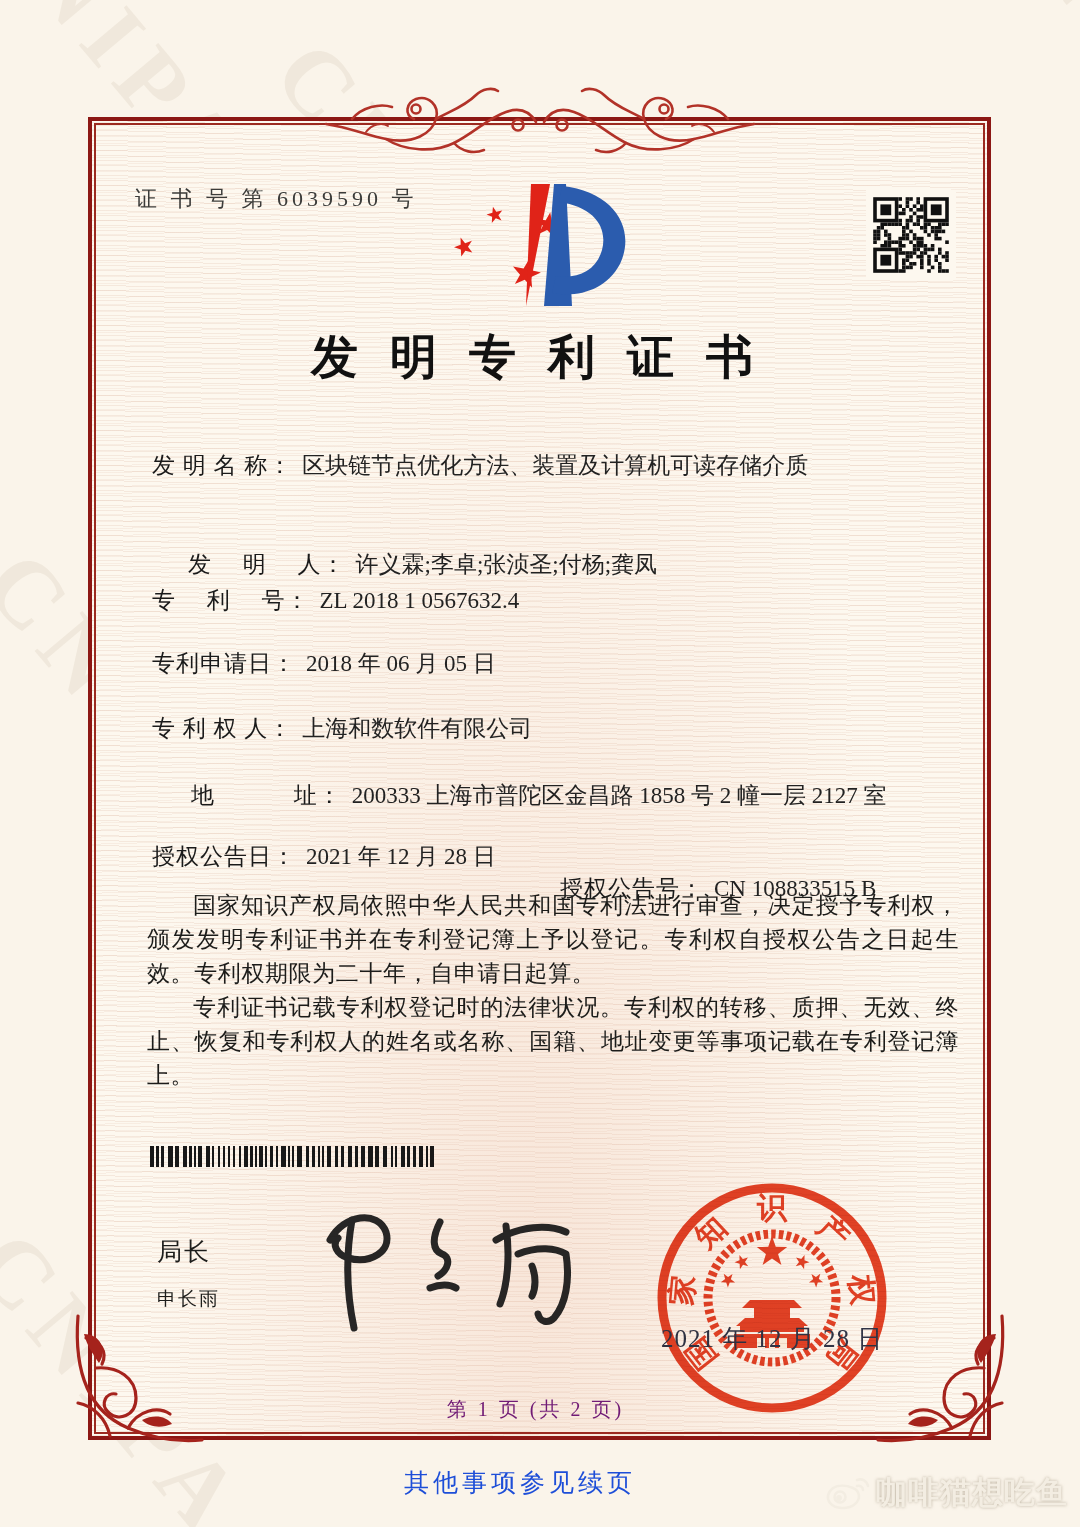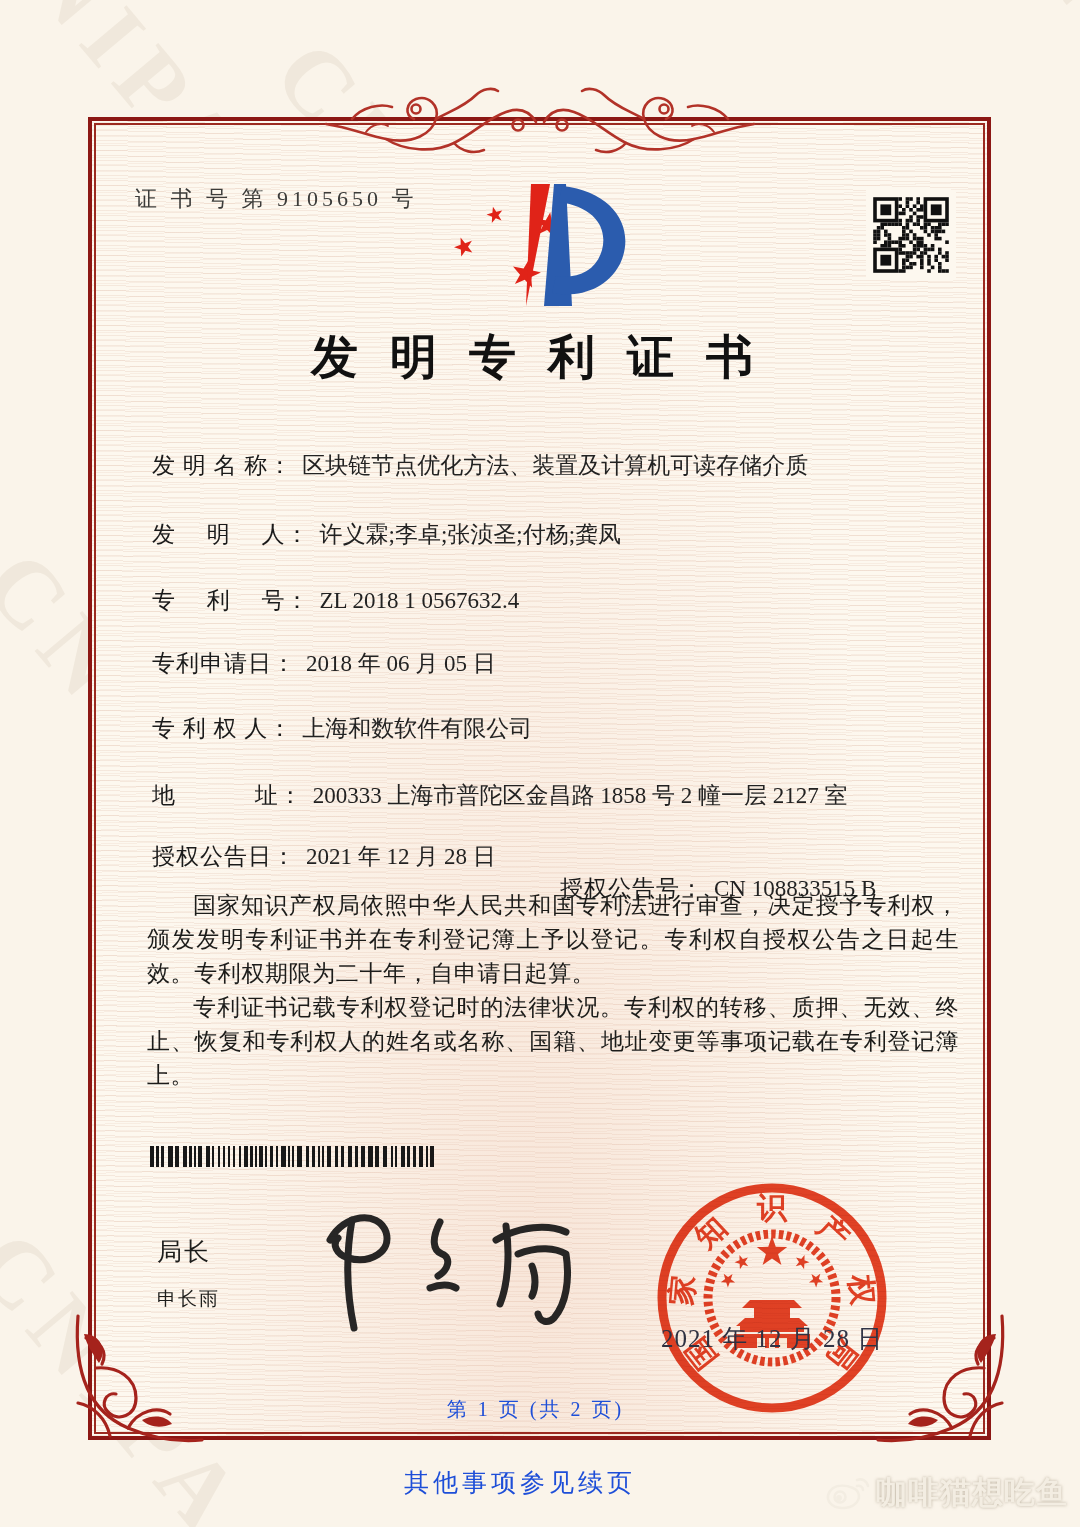--- a/index.html
+++ b/index.html
@@ -34,22 +34,22 @@
   .certno{position:absolute;left:135px;top:184px;z-index:5;font-size:22px;letter-spacing:4px;color:#3c3c3a;}
   #logo{position:absolute;left:438px;top:178px;width:212px;height:142px;z-index:5;}
   #qr{position:absolute;left:866px;top:190px;width:90px;height:90px;z-index:5;background:#fdf8ef;}
   .title{position:absolute;left:0;top:326px;width:100%;text-align:center;z-index:5;
          font-size:47px;font-weight:700;letter-spacing:32px;padding-left:16px;box-sizing:border-box;color:#111;}
 
   
   .frow{position:absolute;left:152px;z-index:5;font-size:23px;white-space:nowrap;color:#222;}
   .flabel{letter-spacing:1px;color:#1a1a1a;}
   .fvalue{margin-left:10px;}
-  .r0{top:450px;} .r1{top:519px;} .r2{top:585px;} .r3{top:648px;}
-  .r4{top:713px;} .r5{top:780px;} .r6{top:841px;text-align:right;} .r7{top:841px;left:560px;margin-top:32px;}
+  .r0{top:450px;} .r1{top:549px;margin-left:36px;} .r2{top:585px;} .r3{top:648px;}
+  .r4{top:713px;} .r5{top:780px;margin-left:39px;} .r6{top:841px;text-align:right;} .r7{top:841px;left:560px;margin-top:32px;}
 
   
   .paras{position:absolute;left:147px;top:889px;width:812px;z-index:5;}
   .paras p{margin:0;font-size:23px;line-height:34px;text-indent:2em;text-align:justify;
            letter-spacing:0.6px;color:#1c1c1a;}
 
   
   #barcode{position:absolute;left:150px;top:1146px;width:288px;height:21px;z-index:5;}
   #barcode div{position:absolute;top:0;height:100%;background:#181818;}
 
@@ -69,21 +69,21 @@
   .sc2{transform:rotate(-43deg)  translateY(-90px);}
   .sc3{transform:rotate(0deg)    translateY(-90px);}
   .sc4{transform:rotate(43deg)   translateY(-90px);}
   .sc5{transform:rotate(85deg)   translateY(-90px);}
   .sc6{transform:rotate(128deg)  translateY(-90px);}
   .seal-date{position:absolute;left:-12px;right:-12px;top:148px;text-align:center;z-index:3;
              font-size:25px;letter-spacing:1px;color:#252b42;font-weight:500;}
 
   
   .pageno{position:absolute;left:88px;top:1396px;width:895px;text-align:center;z-index:5;
-          font-size:20px;letter-spacing:3px;color:#1d4ed8;}
+          font-size:20px;letter-spacing:3px;color:#701a75;}
   .note{position:absolute;left:0;top:1466px;width:1040px;text-align:center;z-index:5;
         font-size:25px;letter-spacing:4px;color:#1d4ed8;}
 
   
   .weibo{position:absolute;right:12px;top:1472px;z-index:7;display:flex;align-items:center;gap:6px;text-align:center;}
   .weibo-text{font-family:"Liberation Sans","DejaVu Sans",sans-serif;font-size:31px;font-weight:700;
               color:#f3ede2;text-shadow:0 0 3px rgba(140,125,100,.55);letter-spacing:1px;}
 </style>
 </head>
 <body>
@@ -134,21 +134,21 @@
       <path d="M22,8 C18,60 30,102 72,120 C98,131 124,134 146,132"></path>
       <path d="M40,60 C62,58 80,70 80,90 C80,108 62,114 52,104 C44,96 50,84 60,86"></path>
       <path d="M22,95 C37,98 50,110 54,128"></path>
       <path d="M72,120 C82,102 102,98 114,106"></path>
       <path d="M30,30 C44,32 52,44 46,56"></path>
     </g>
     <path d="M28,26 C44,26 52,42 43,55 C37,46 31,38 28,26 Z" fill="#a5231c"></path>
     <path d="M86,112 C98,106 110,108 116,116 C106,120 94,120 86,112 Z" fill="#a5231c"></path>
   </svg>
 
-  <div class="certno">证 书 号 第 9105650 号</div>
+  <div class="certno">证 书 号 第 6039590 号</div>
 
   <svg id="logo" viewBox="0 0 212 142">
     <defs>
       <path id="st" d="M0,-10 L2.35,-3.24 L9.51,-3.09 L3.8,1.24 L5.88,8.09 L0,4 L-5.88,8.09 L-3.8,1.24 L-9.51,-3.09 L-2.35,-3.24 Z"></path>
     </defs>
     <g fill="#e02318">
       <use href="#st" transform="translate(101,15) scale(0.62) rotate(12)"></use>
       <use href="#st" transform="translate(57,37) scale(0.85) rotate(-14)"></use>
       <use href="#st" transform="translate(110,47) scale(1.3) rotate(10)"></use>
       <use href="#st" transform="translate(26,69) scale(1.0) rotate(-20)"></use>

